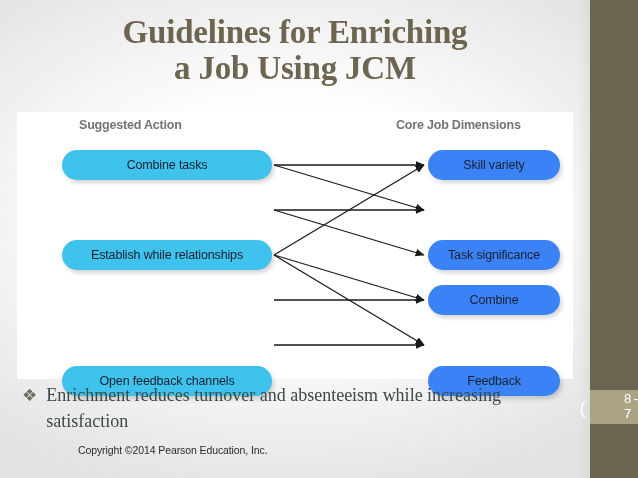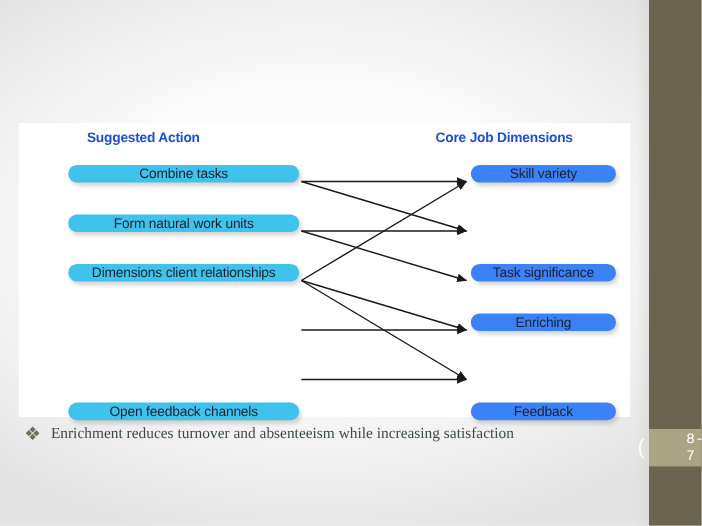--- a/index.html
+++ b/index.html
@@ -90,30 +90,30 @@
     width: 556px;
     height: 267px;
     background: #ffffff;
   }
 
   .col-header {
     position: absolute;
     font-family: "Liberation Sans", sans-serif;
     font-weight: bold;
     font-size: 12.5px;
-    color: #1d4ed8;
+    color: #737373;
     letter-spacing: -0.2px;
     white-space: nowrap;
   }
   #header-left  { left: 62px;  top: 6px; }
   #header-right { left: 379px; top: 6px; text-align: right; }
 
   .pill {
     position: absolute;
-    height: 16px;
+    height: 30px;
     border-radius: 15px;
     display: flex;
     align-items: center;
     justify-content: center;
     font-family: "Liberation Sans", sans-serif;
     font-size: 12.5px;
     color: #1b2030;
     letter-spacing: -0.15px;
     white-space: nowrap;
     box-shadow: 2px 3px 4px rgba(0,0,0,0.17);
@@ -148,40 +148,44 @@
   #bullet-glyph {
     font-family: "DejaVu Sans", sans-serif;
     font-size: 17px;
     color: #6f6f5c;
     line-height: 26px;
     margin-right: 9px;
     flex: 0 0 auto;
   }
   #bullet-text {
     font-family: "Liberation Serif", serif;
-    font-size: 14px;
+    font-size: 18px;
     line-height: 26px;
     color: #3c4a46;
   }
 
   #copyright {
     position: absolute;
     left: 78px;
     top: 444px;
     font-family: "Liberation Sans", sans-serif;
     font-size: 10.5px;
     color: #2b2b2b;
     letter-spacing: -0.1px;
   }
 </style>
 </head>
 <body>
 
 <div id="slide">
 
+  <div id="title">
+    <span>Guidelines for Enriching</span>
+    <span class="line2">a Job Using JCM</span>
+  </div>
 
   <div id="diagram-panel">
 
     <div class="col-header" id="header-left">Suggested Action</div>
     <div class="col-header" id="header-right">Core Job Dimensions</div>
 
     <svg id="connectors" viewBox="0 0 556 267" xmlns="http://www.w3.org/2000/svg">
       <defs>
         <marker id="arrowhead" markerWidth="7" markerHeight="6" refX="6.5" refY="3" orient="auto" markerUnits="strokeWidth">
           <path d="M0,0 L7,3 L0,6 z" fill="#1a1a1a"></path>
@@ -196,49 +200,47 @@
           <line x1="257" y1="143" x2="407" y2="188" marker-end="url(#arrowhead)"></line>
           <line x1="257" y1="143" x2="407" y2="233" marker-end="url(#arrowhead)"></line>
           <line x1="257" y1="188" x2="407" y2="188" marker-end="url(#arrowhead)"></line>
           <line x1="257" y1="233" x2="407" y2="233" marker-end="url(#arrowhead)"></line>
         </g>
     </svg>
 
     <div class="pill left r0">
       <span>Combine tasks</span>
     </div>
-    <div class="pill left r1">
-      <span>Form natural work units</span>
-    </div>
     <div class="pill left r2">
-      <span>Dimensions client relationships</span>
+      <span>Establish while relationships</span>
     </div>
     <div class="pill left r4">
       <span>Open feedback channels</span>
     </div>
 
     <div class="pill right r0">
       <span>Skill variety</span>
     </div>
     <div class="pill right r2">
       <span>Task significance</span>
     </div>
     <div class="pill right r3">
-      <span>Enriching</span>
+      <span>Combine</span>
     </div>
     <div class="pill right r4">
       <span>Feedback</span>
     </div>
   </div>
 
   <div id="bullet-block">
     <span id="bullet-glyph">❖</span>
     <span id="bullet-text">Enrichment reduces turnover and absenteeism while increasing satisfaction</span>
   </div>
 
+  <div id="copyright">Copyright ©2014 Pearson Education, Inc.</div>
 
   <div id="side-bar-shadow"></div>
   <div id="side-bar">
     <div id="slide-number-band">
       <span class="bracket">(</span>
       <span id="slide-number">8-7</span>
       <span class="bracket">)</span>
     </div>
   </div>
 

